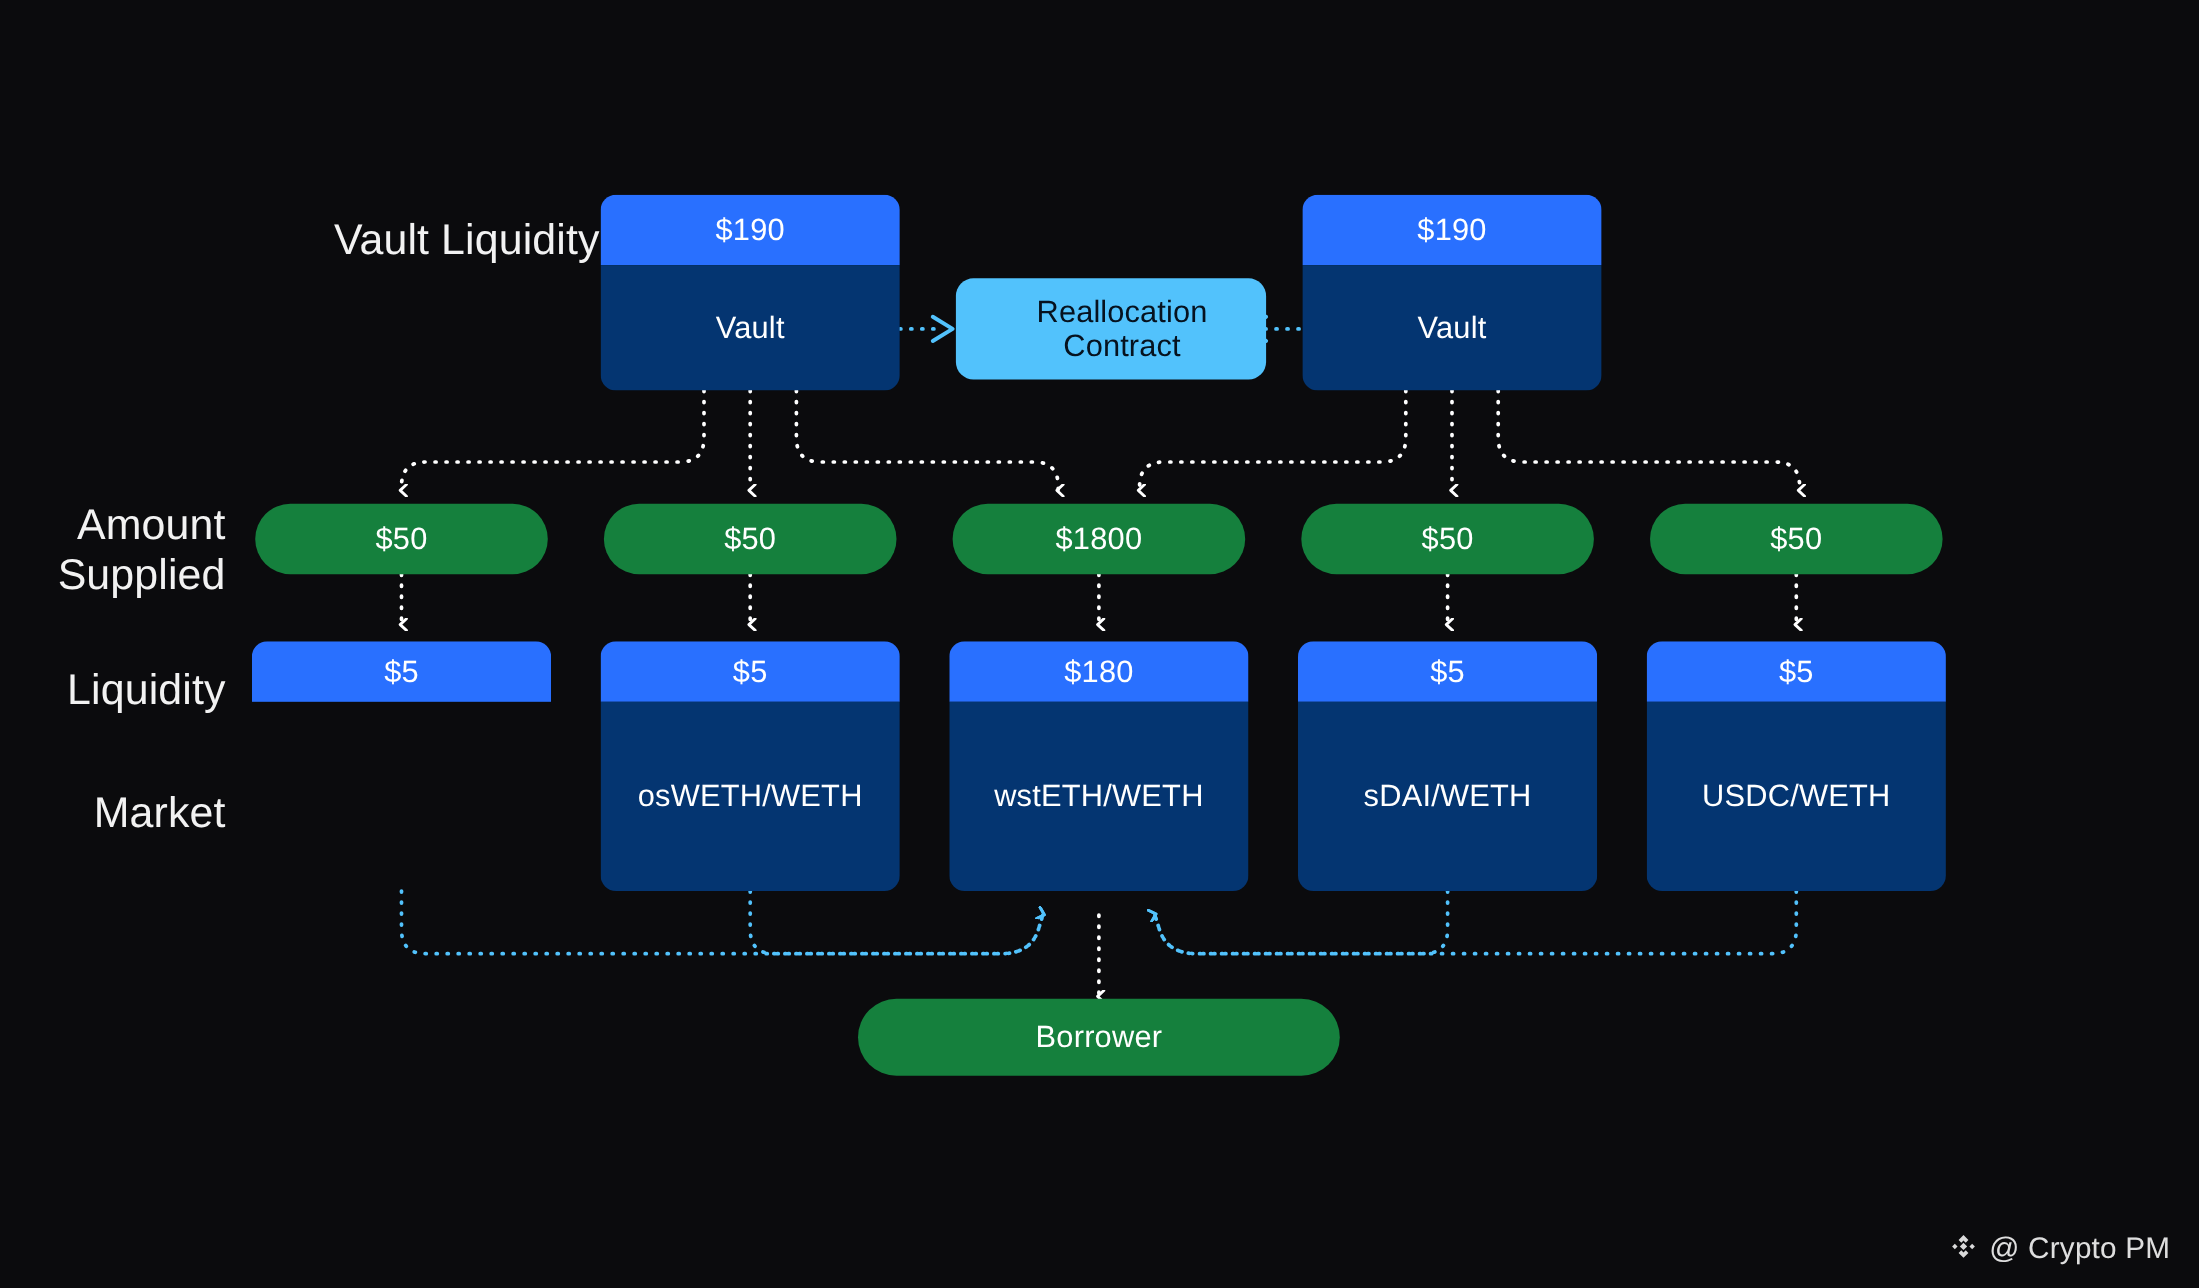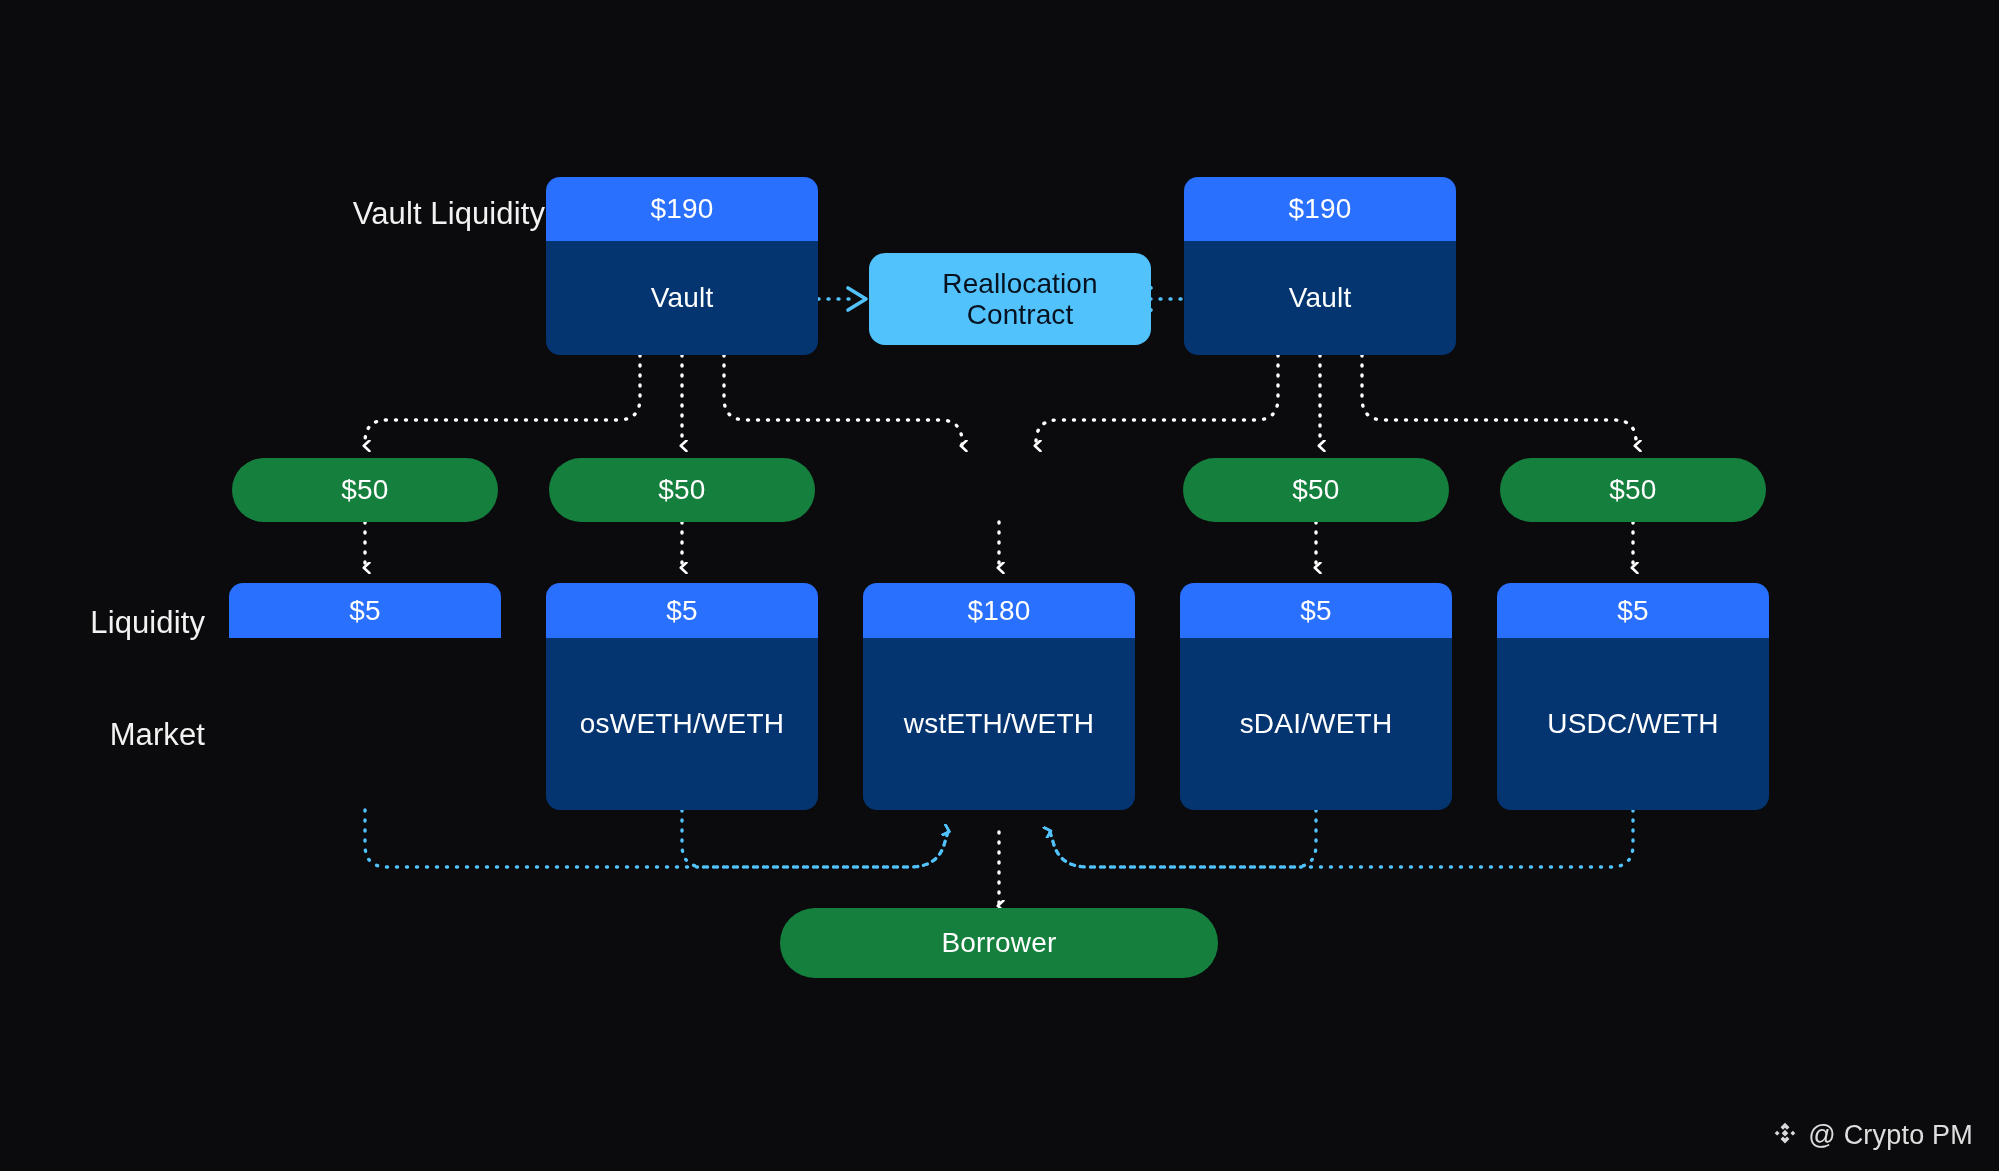--- a/index.html
+++ b/index.html
@@ -5,21 +5,21 @@
   html,body{margin:0;padding:0;background:#0b0b0d;}
   body{
     width:1999px;height:1171px;position:relative;overflow:hidden;
     font-family:"Liberation Sans","DejaVu Sans",sans-serif;
     background:#0b0b0d;color:#ffffff;
   }
   #stage{position:absolute;inset:0;}
   svg#wires{position:absolute;left:0;top:0;width:1999px;height:1171px;pointer-events:none;}
 
   .row-label{
-    position:absolute;color:#f2f2f2;font-size:31px;line-height:1.16;
+    position:absolute;color:#f2f2f2;font-size:39px;line-height:1.16;
     text-align:right;white-space:pre-line;font-weight:400;letter-spacing:.1px;
   }
 
   
   .card{position:absolute;border-radius:14px;overflow:hidden;
         display:flex;flex-direction:column;}
   .card .top{
     background:#2970ff;color:#fff;display:flex;align-items:center;
     justify-content:center;font-size:28px;letter-spacing:.2px;
   }
@@ -98,40 +98,43 @@
     <g stroke="#52c2fc" stroke-width="3.4" fill="none" stroke-linecap="round" stroke-dasharray="1 9" marker-end="url(#btip)">
       <path d="M365,810 L365,845 Q365,867 387,867 L910,867 Q937,867 944,845 L948,832" transform="scale(1,1)"></path>
       <path d="M682,810 L682,845 Q682,867 704,867 L910,867 Q937,867 944,845 L948,832"></path>
       <path d="M1633,810 L1633,845 Q1633,867 1611,867 L1088,867 Q1061,867 1054,845 L1050,832"></path>
       <path d="M1316,810 L1316,845 Q1316,867 1294,867 L1088,867 Q1061,867 1054,845 L1050,832"></path>
     </g>
   </svg>
 
   <div class="row-label" style="left:200px;top:196px;width:345px;">Vault Liquidity</div>
 
+  <div class="row-label" style="left:20px;top:455px;width:185px;">Amount
+Supplied</div>
 
   <div class="row-label" style="left:20px;top:605px;width:185px;">Liquidity</div>
 
   <div class="row-label" style="left:20px;top:717px;width:185px;">Market</div>
 
   <div class="card" style="left:546px;top:177px;width:272px;height:178px;">
     <div class="top" style="height:64px;">$190</div>
     <div class="bot">Vault</div>
   </div>
 
   <div class="card" style="left:1184px;top:177px;width:272px;height:178px;">
     <div class="top" style="height:64px;">$190</div>
     <div class="bot">Vault</div>
   </div>
 
   <div class="contract" style="left:869px;top:253px;width:262px;height:92px;">Reallocation
 Contract</div>
 
   <div class="pill" style="left:232px;top:458px;width:266px;height:64px;">$50</div>
   <div class="pill" style="left:549px;top:458px;width:266px;height:64px;">$50</div>
+  <div class="pill" style="left:866px;top:458px;width:266px;height:64px;">$1800</div>
   <div class="pill" style="left:1183px;top:458px;width:266px;height:64px;">$50</div>
   <div class="pill" style="left:1500px;top:458px;width:266px;height:64px;">$50</div>
 
   <div class="card" style="left:229px;top:583px;width:272px;height:227px;">
     <div class="top" style="height:55px;">$5</div>
   </div>
 
   <div class="card" style="left:546px;top:583px;width:272px;height:227px;">
     <div class="top" style="height:55px;">$5</div>
     <div class="bot">osWETH/WETH</div>

